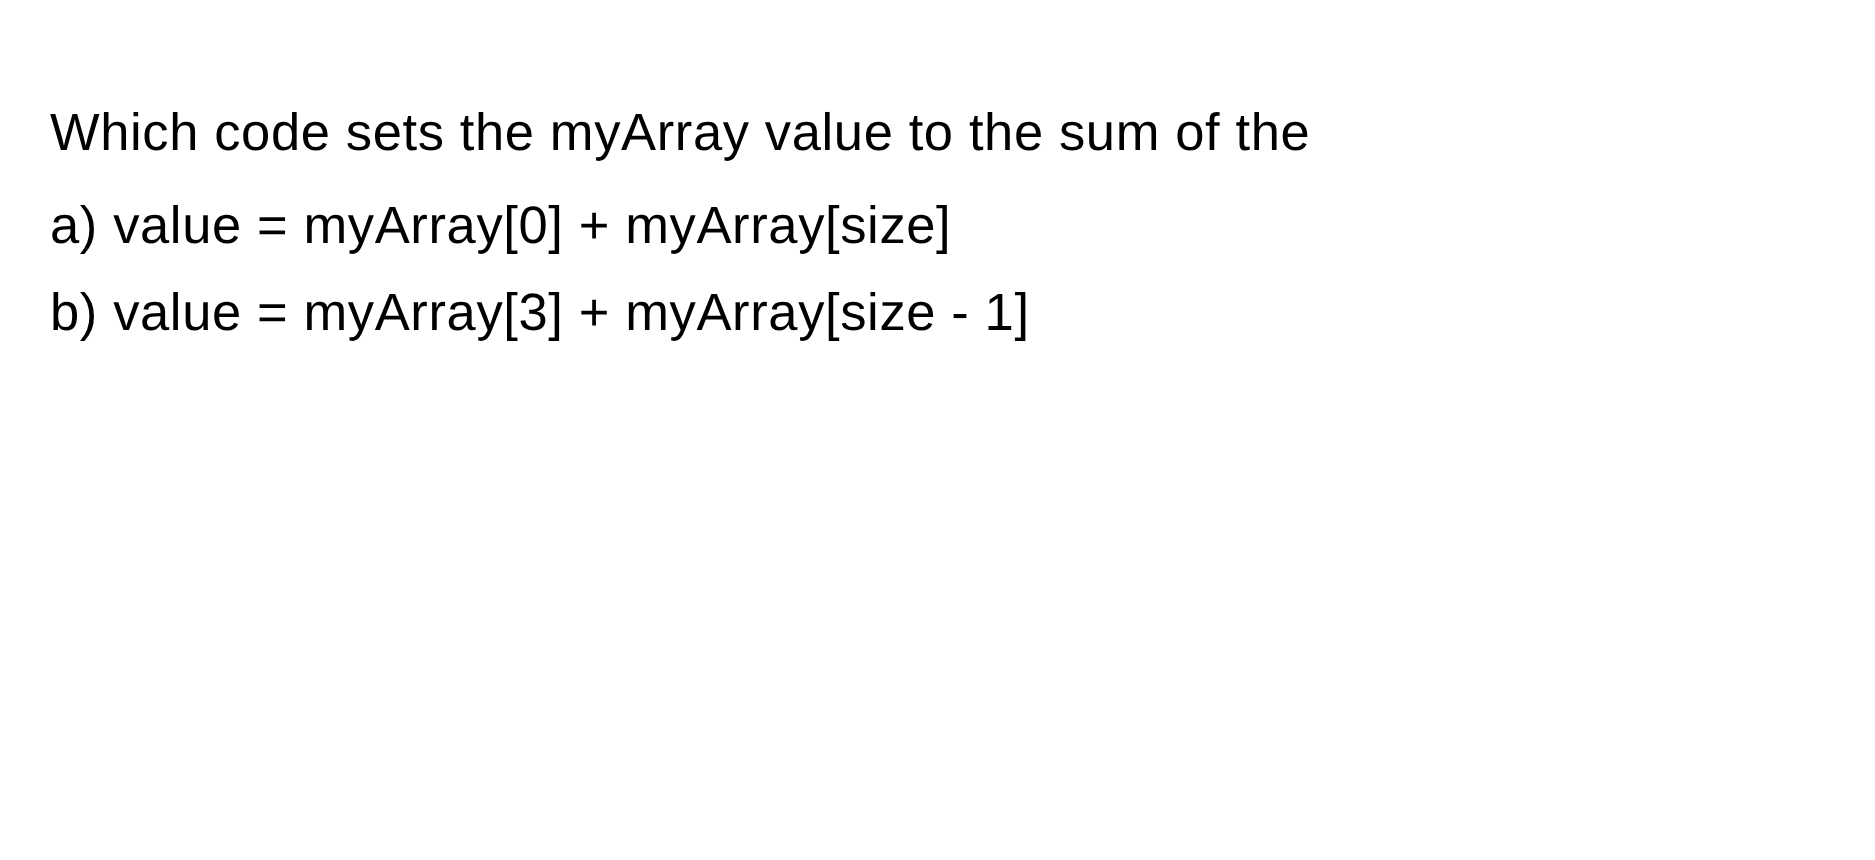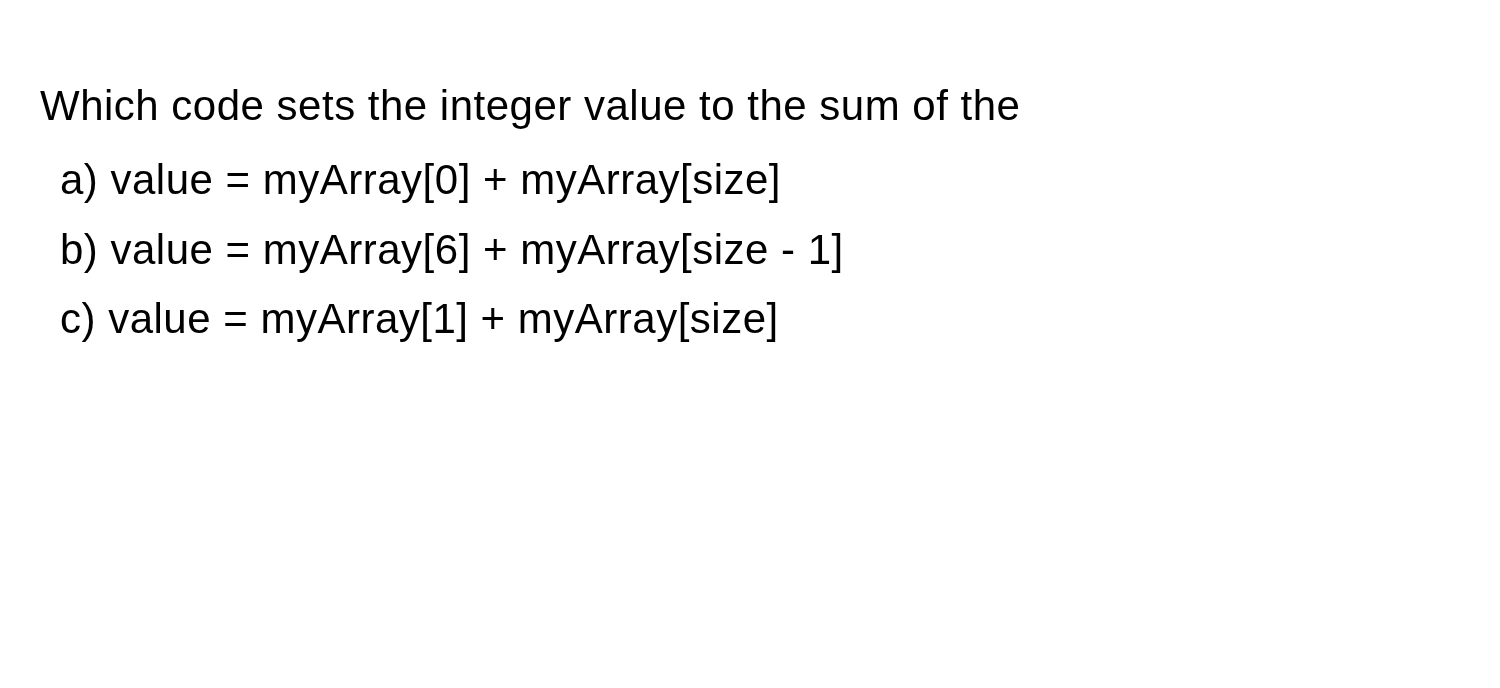--- a/index.html
+++ b/index.html
@@ -18,24 +18,22 @@
     .question-text {
       font-size: 42px;
       line-height: 1.7;
       letter-spacing: 0.5px;
       margin-bottom: 4px;
     }
     .option {
       font-size: 42px;
       line-height: 1.65;
       letter-spacing: 0.5px;
-      margin-left: 20px;
     }
   </style>
 </head>
 <body>
 
 <div>
-  <div class="question-text">Which code sets the integer value to the sum of the</div>
+  <div class="question-text">Which code sets the myArray value to the sum of the</div>
   <div class="option">a) value = myArray[0] + myArray[size]</div>
-  <div class="option">b) value = myArray[6] + myArray[size - 1]</div>
-  <div class="option">c) value = myArray[1] + myArray[size]</div>
+  <div class="option">b) value = myArray[3] + myArray[size - 1]</div>
 </div>
 
 </body></html>

